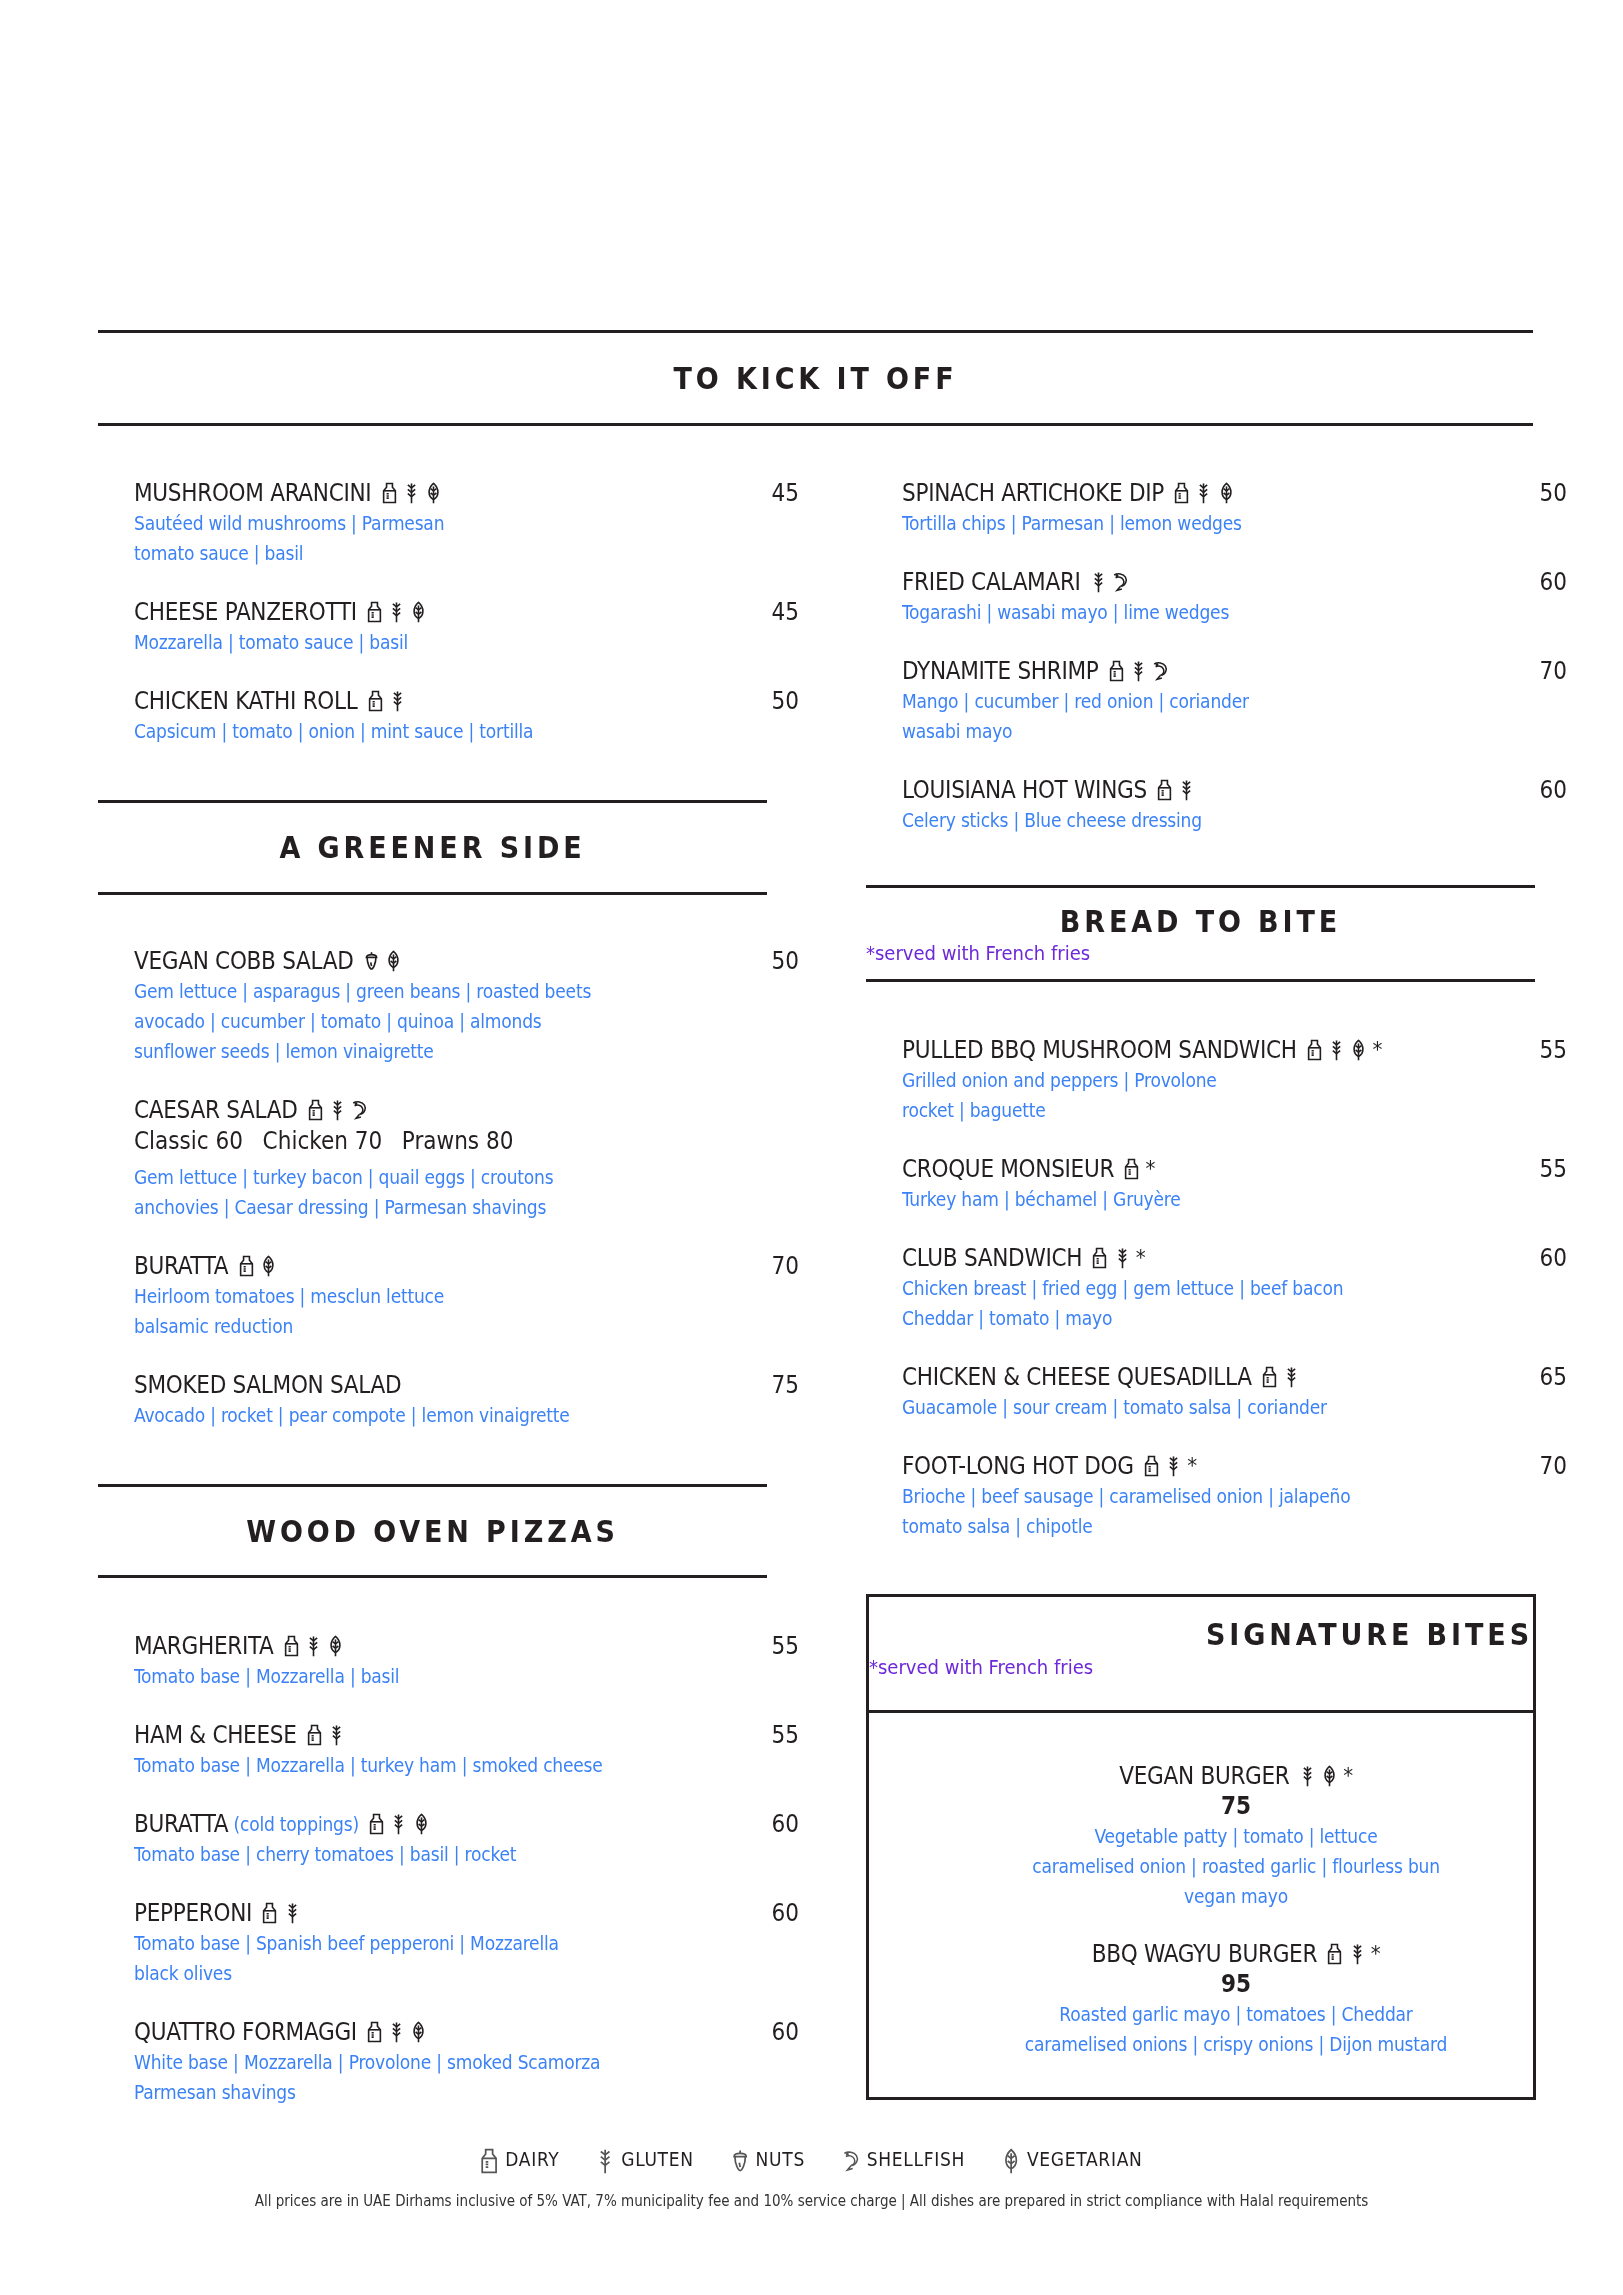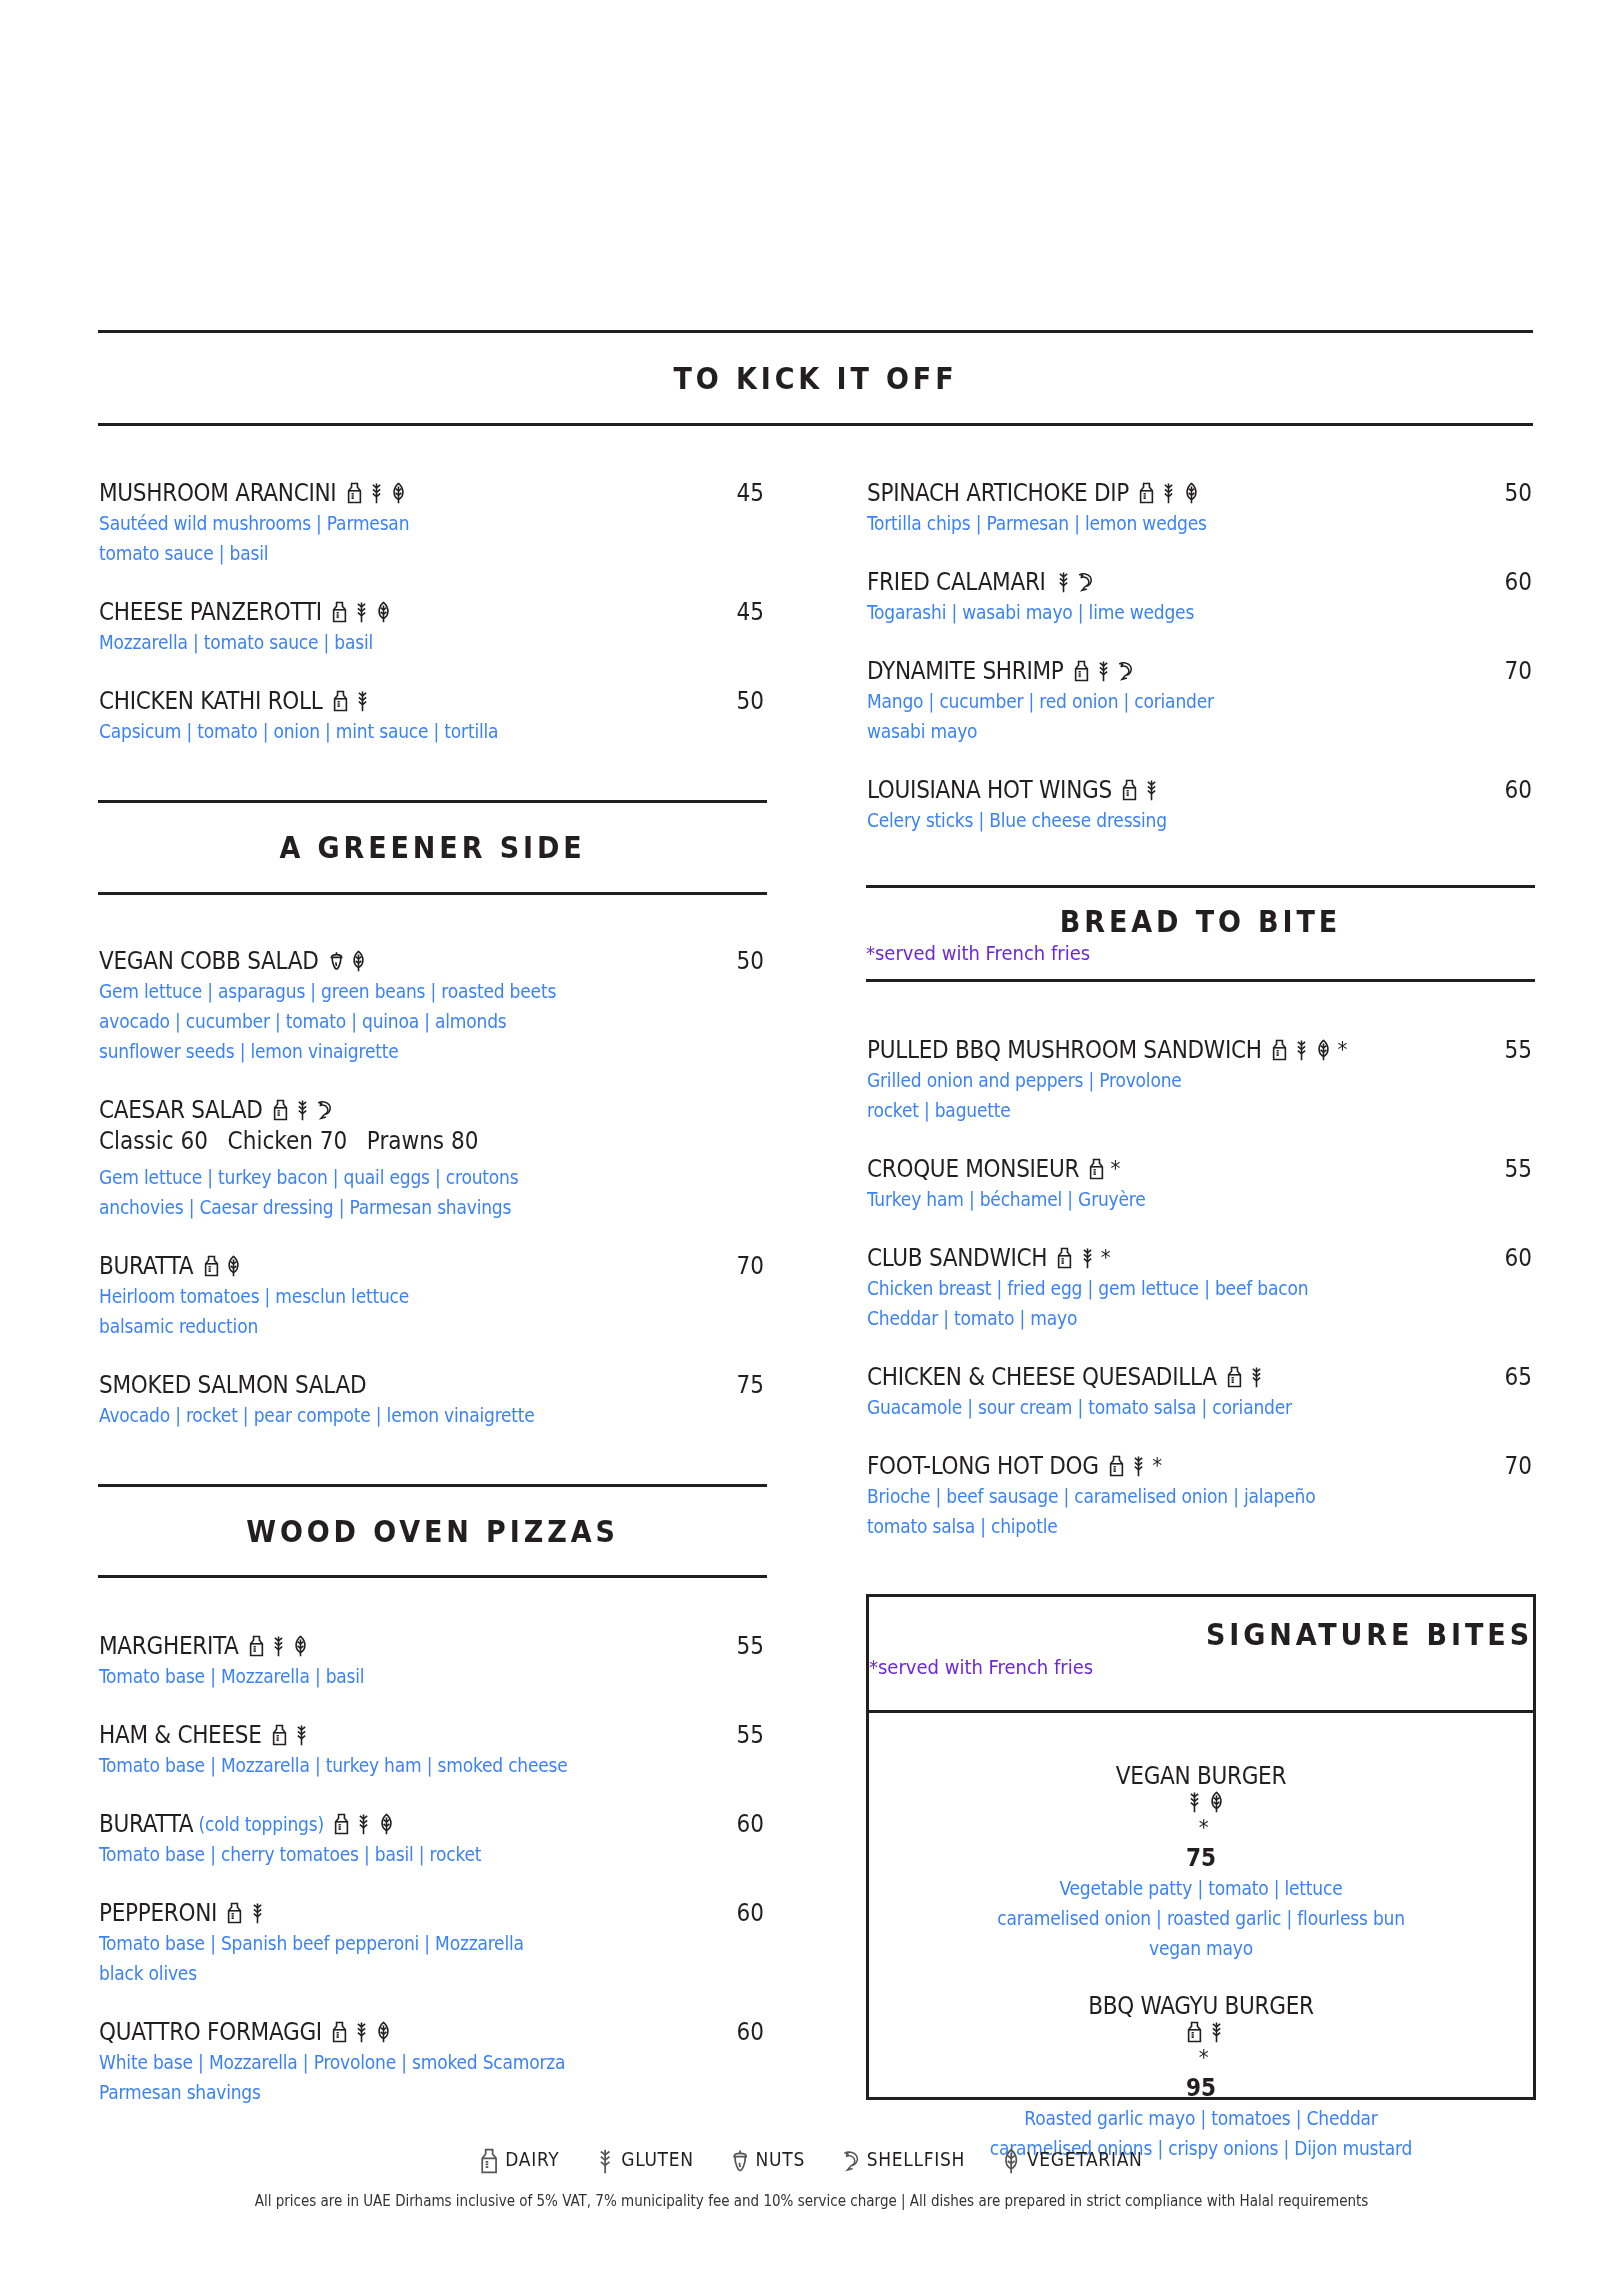--- a/index.html
+++ b/index.html
@@ -1,35 +1,35 @@
 <!DOCTYPE html>
 <html style="font-size:10.5px"><head>
 <meta charset="utf-8">
 <style>
   * { box-sizing: border-box; margin: 0; padding: 0; }
   html, body { width: 1623px; height: 2295px; background: #ffffff; }
   body { position: relative; font-family: "DejaVu Sans Condensed", "Liberation Sans Narrow", "Liberation Sans", sans-serif; color: #231f20; overflow: hidden; }
   .rule { position: absolute; height: 3.3px; background: #231f20; }
   .section-title { position: absolute; text-align: center; font-weight: bold; font-size: 30px; letter-spacing: 3.9px; color: #231f20; }
   .section-sub { position: absolute; text-align: left; font-size: 20px; color: #6d28d9; }
-  .col { position: absolute; }
+  .col { position: absolute; margin-left: 35px; }
   .item { position: relative; margin-bottom: 29px; }
   .item-head { display: flex; align-items: center; font-size: 24px; line-height: 30px; font-weight: 500; letter-spacing: -0.3px; }
   .item-name { white-space: nowrap; }
   .icons { display: inline-flex; align-items: center; gap: 5.2px; margin-left: 9.2px; }
   .icons svg { width: 17px; height: 22px; stroke: #231f20; fill: none; stroke-width: 2.2; }
   .star { font-size: 22px; margin-left: 5.2px; }
   .price { position: absolute; right: 0; top: 0; font-size: 24px; line-height: 30px; }
   .desc { font-size: 19px; line-height: 30px; font-weight: 400; color: #3b82f6; letter-spacing: -0.2px; }
   .variants { font-size: 24px; line-height: 33px; font-weight: 500; margin-bottom: 3.9px; }
   .variants span { margin-right: 19.6px; }
   .sig-box { position: absolute; border: 3.3px solid #231f20; }
   .sig-divider { position: absolute; left: 0; right: 0; height: 3.3px; background: #231f20; }
   .sig-item { text-align: center; margin-bottom: 27.5px; }
-  .sig-item .item-head { justify-content: center; flex-direction: column; }
+  .sig-item .item-head { justify-content: center; }
   .sig-price { font-size: 24px; line-height: 30px; font-weight: 600; }
   .legend { position: absolute; left: 0; width: 1623px; display: flex; justify-content: center; gap: 37px; top: 2148px; }
   .legend-entry { display: flex; align-items: flex-start; gap: 6.5px; font-size: 19px; letter-spacing: 0.7px; }
   .legend-entry svg { width: 18.3px; height: 26px; stroke: #555; fill: none; stroke-width: 2; }
   .footnote { position: absolute; left: 0; width: 1623px; top: 2192px; text-align: center; font-size: 15px; color: #333; }
 </style>
 </head>
 <body>
 
 <svg width="0" height="0" style="position:absolute">

